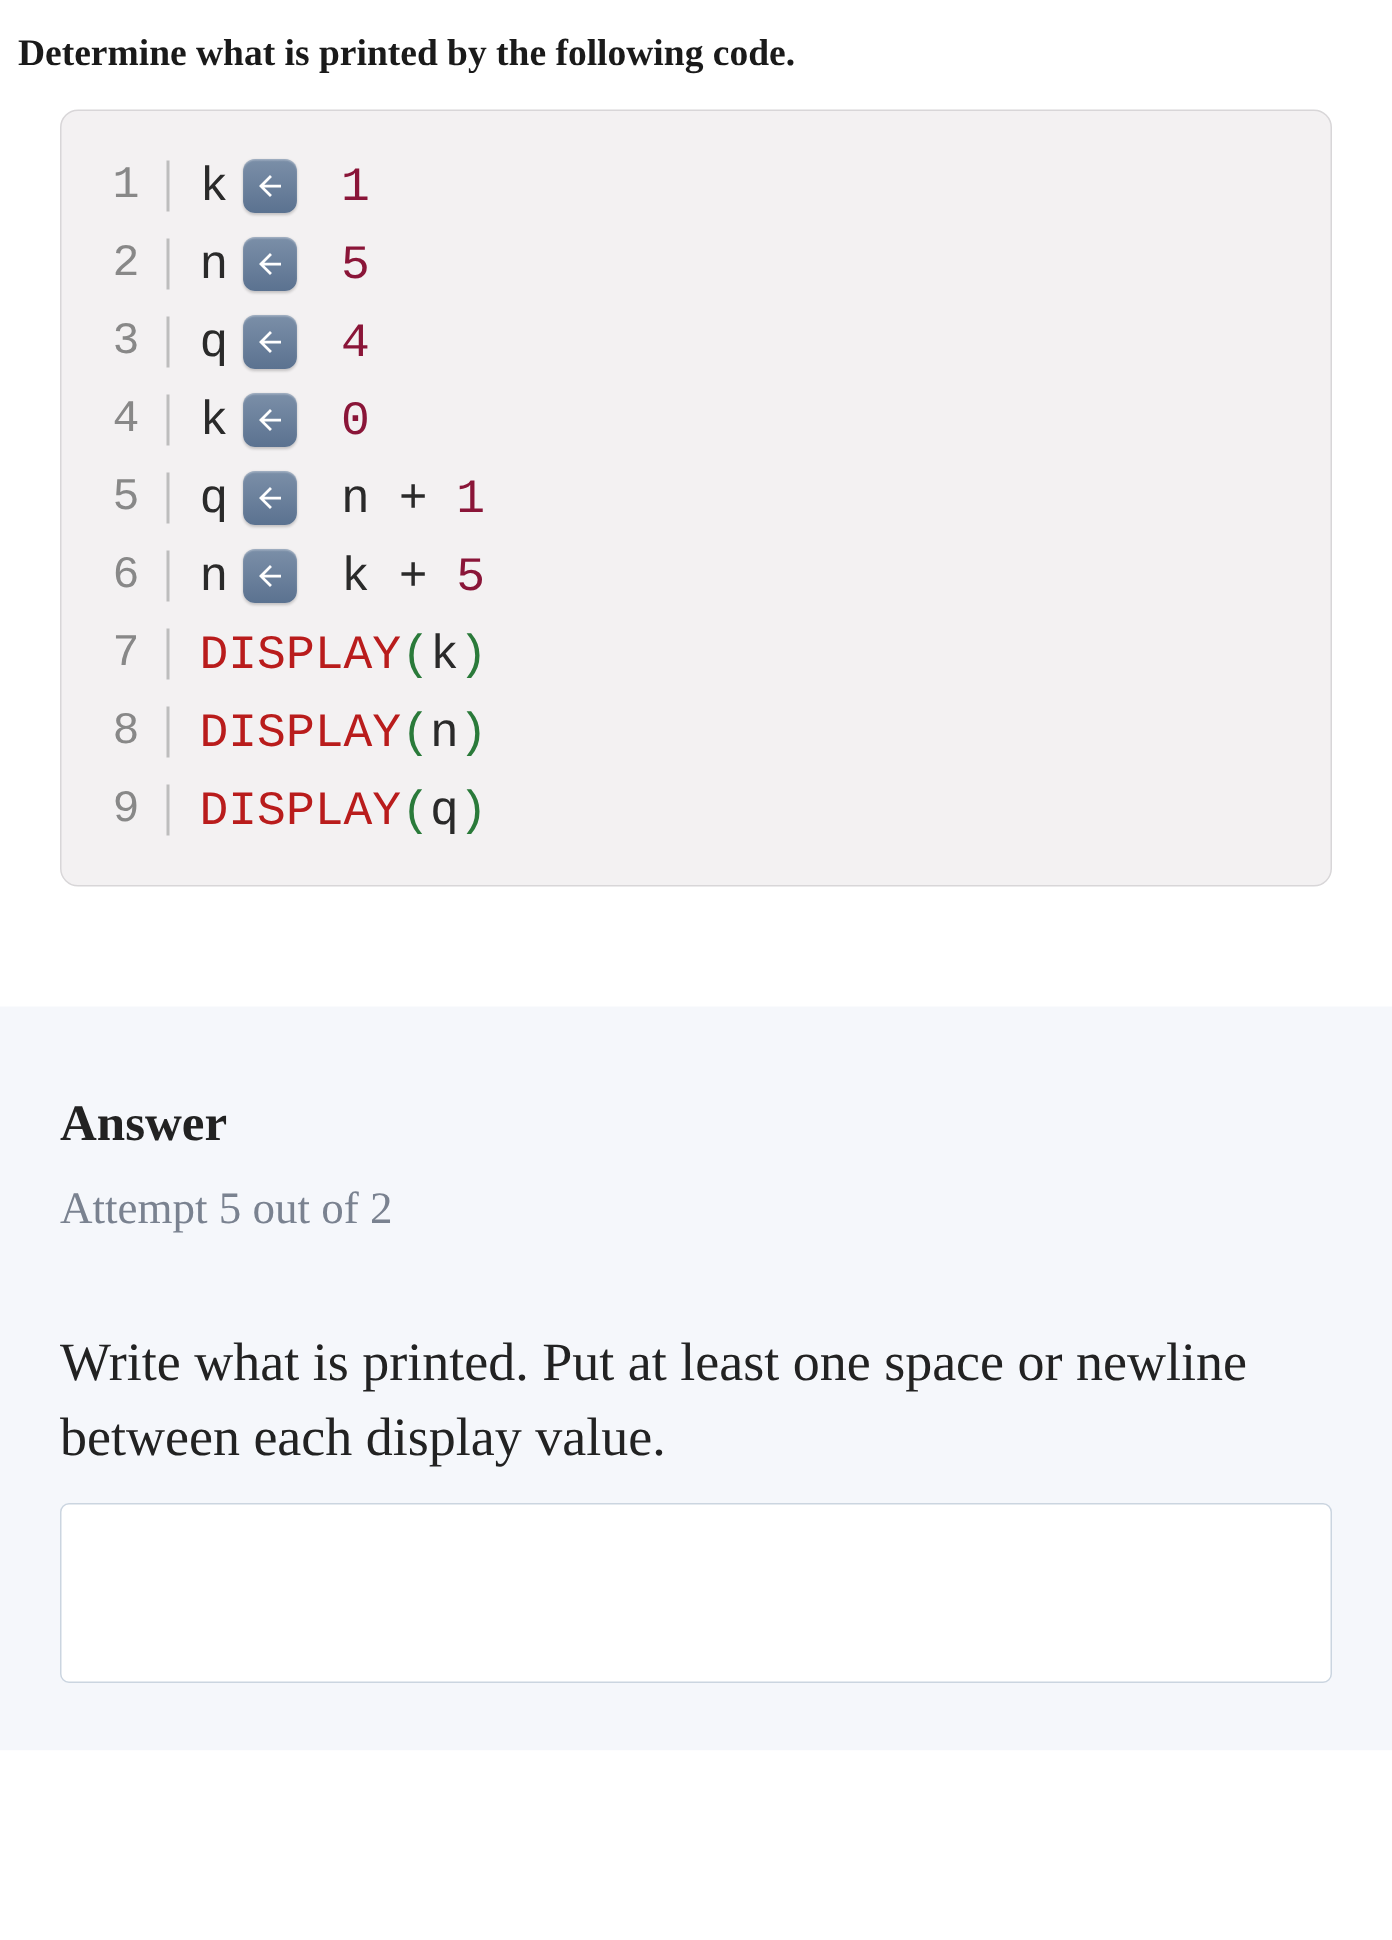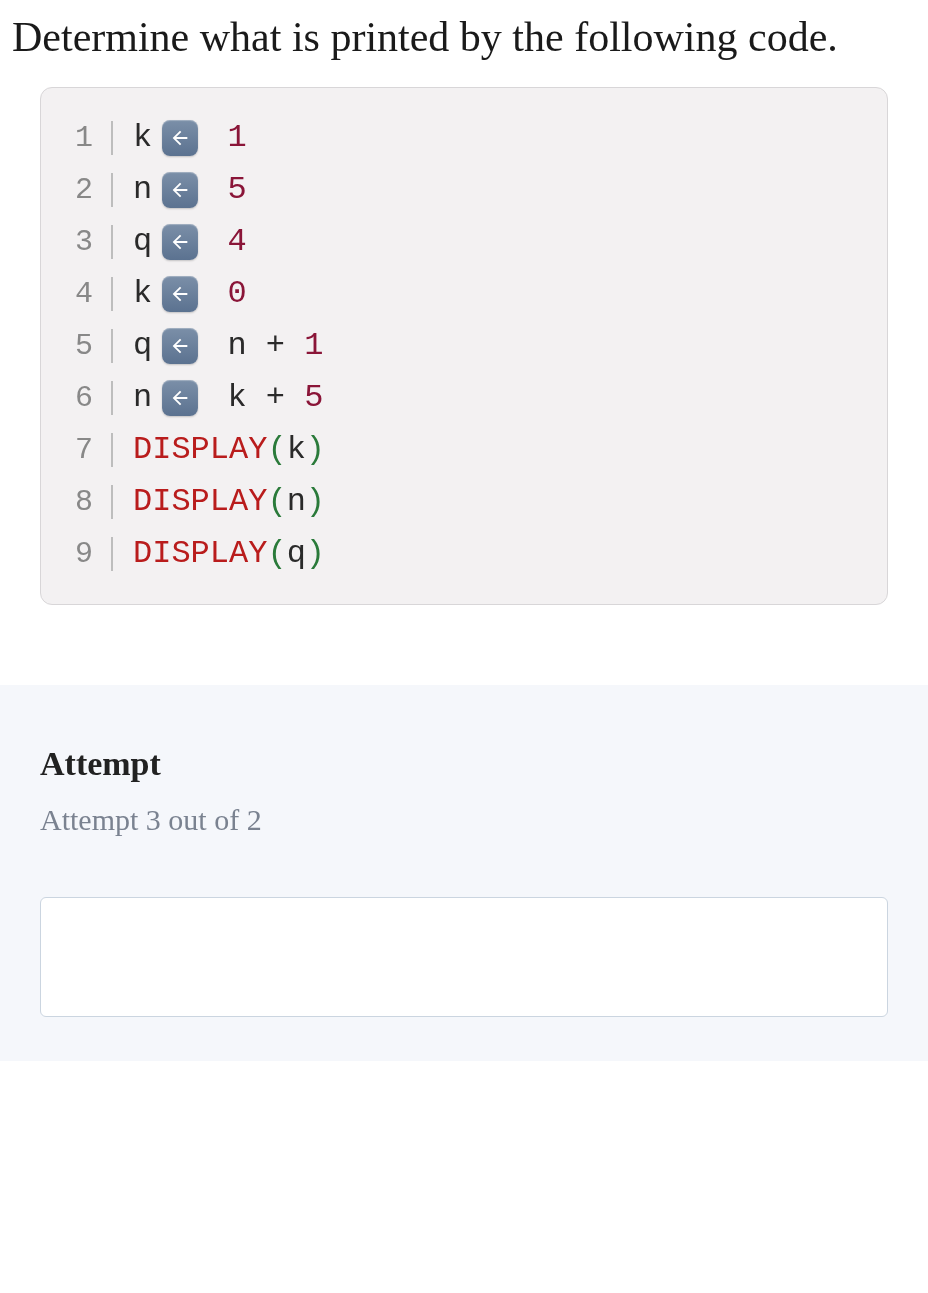--- a/index.html
+++ b/index.html
@@ -7,24 +7,25 @@
     padding: 0;
     box-sizing: border-box;
   }
   body {
     font-family: Georgia, 'Times New Roman', serif;
     background: #ffffff;
     color: #222;
     width: 928px;
   }
   .question-text {
-    font-size: 42px;
+    font-size: 25px;
     line-height: 1.4;
-    padding: 8px 12px 20px 12px;
+    padding: 18px 12px 20px 12px;
     color: #1a1a1a;
+    font-weight: bold;
   }
   .code-block {
     margin: 0 40px 0 40px;
     background: #f3f1f2;
     border: 1px solid #d8d6d8;
     border-radius: 12px;
     padding: 24px 24px;
     font-family: 'Courier New', Consolas, monospace;
     font-size: 32px;
   }
@@ -224,16 +225,17 @@
       <div class="code-content">
         <span class="tok tok-fn">DISPLAY</span>
         <span class="tok tok-paren">(</span>
         <span class="tok tok-var">q</span>
         <span class="tok tok-paren">)</span>
       </div>
     </div>
   </div>
 
 <div class="answer-section">
-  <div class="answer-heading">Attempt</div>
-  <div class="attempt-text">Attempt 3 out of 2</div>
+  <div class="answer-heading">Answer</div>
+  <div class="attempt-text">Attempt 5 out of 2</div>
+  <div class="instruction-text">Write what is printed. Put at least one space or newline between each display value.</div>
   <textarea class="answer-input" value="" style=""></textarea>
 </div>
 
 </body></html>

